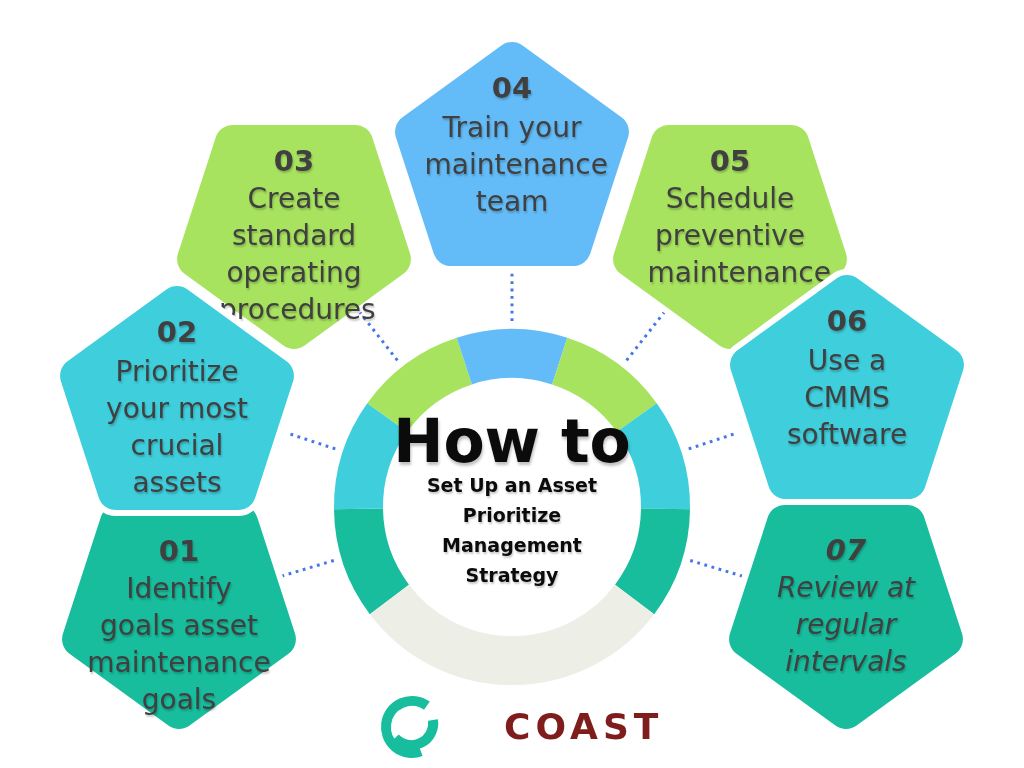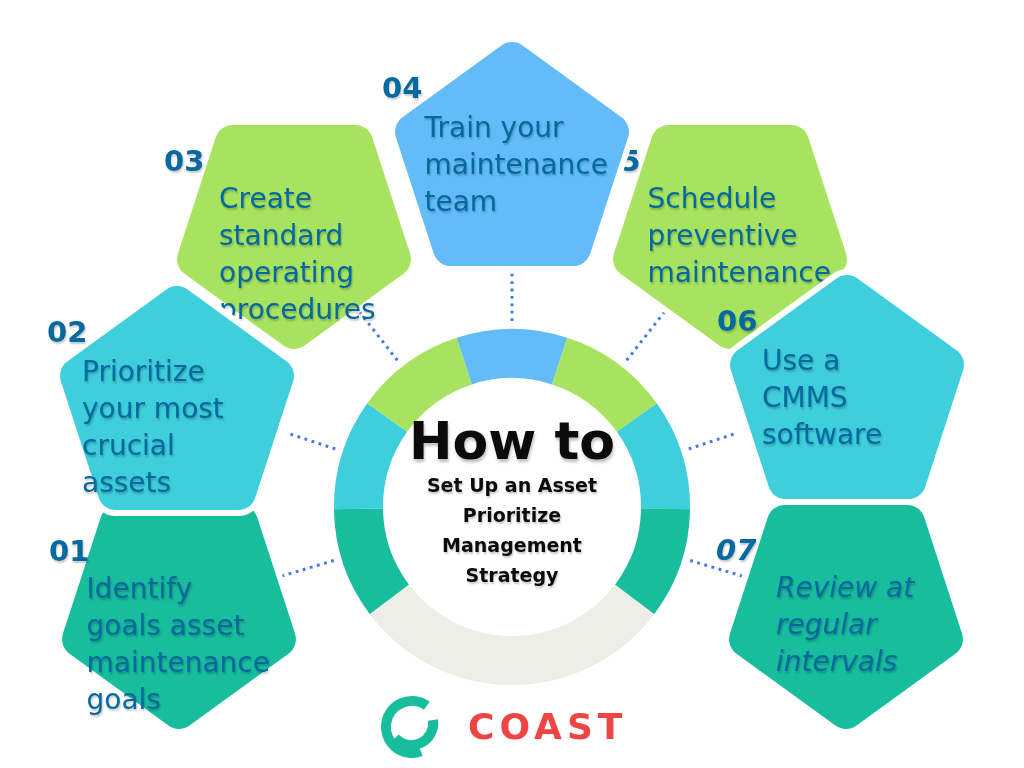--- a/index.html
+++ b/index.html
@@ -8,31 +8,31 @@
     overflow:hidden;font-family:"DejaVu Sans","Liberation Sans",sans-serif;
   }
   .layer{position:absolute;left:0;top:0;}
   .ringseg{fill:none;stroke-width:49;}
   .dotline{fill:none;stroke-width:3;stroke-dasharray:2.8 4.6;}
   
   .pent{position:absolute;width:260px;height:260px;}
   .pshape{position:absolute;left:0;top:0;}
   .rim{fill:#ffffff;stroke:#ffffff;stroke-width:48;stroke-linejoin:round;}
   .pbody{stroke-width:36;stroke-linejoin:round;}
-  .ptext{position:absolute;left:0;top:0;right:0;bottom:0;color:#0369a1;
+  .ptext{position:absolute;left:0;top:0;right:0;bottom:0;text-align:center;color:#404040;
          transform:translateY(var(--dy,0px));}
   .num{position:absolute;top:38px;left:0;right:0;font-weight:bold;font-size:29px;line-height:32px;
        text-shadow:1px 2px 2px rgba(0,0,0,0.22);}
   .plabel{position:absolute;top:75px;left:0;right:0;margin:0 auto;font-size:28px;line-height:37px;
        text-shadow:1px 2px 2px rgba(0,0,0,0.22);}
   .down .num{top:48px;}
   .down .plabel{top:83px;}
   
   .center-text{position:absolute;left:352px;top:408px;width:320px;text-align:center;color:#0b0b0b;}
-  .howto{font-size:52px;line-height:58px;font-weight:bold;margin-top:4px;
+  .howto{font-size:60px;line-height:58px;font-weight:bold;margin-top:4px;
          text-shadow:1px 3px 3px rgba(0,0,0,0.25);}
   .subline{font-size:19px;line-height:30px;font-weight:bold;
          text-shadow:1px 2px 2px rgba(0,0,0,0.22);}
   
   .brand{position:absolute;left:380px;top:695px;display:flex;align-items:center;gap:24px;}
   .brand-icon path{fill:none;stroke-width:10;}
   .brand-text{font-size:36px;font-weight:bold;letter-spacing:5px;line-height:64px;}
 </style>
 </head>
 <body>
@@ -144,16 +144,16 @@
     <div class="subline">Prioritize</div>
     <div class="subline">Management</div>
     <div class="subline">Strategy</div>
   </div>
 
   <div class="brand">
     <svg class="brand-icon" width="64" height="64" viewBox="-32 -32 64 64">
       <path d="M 8.9 24.4 A 26 26 0 1 1 14.9 -21.3" stroke="#17BD9C"></path>
       <path d="M -17 11 A 22 22 0 0 0 21 -7" stroke="#17BD9C"></path>
     </svg>
-    <div class="brand-text" style="color: #ef4444;">COAST</div>
+    <div class="brand-text" style="color: #7f1d1d; margin-left: 36px;">COAST</div>
   </div>
 
 </div>
 
 </body></html>

